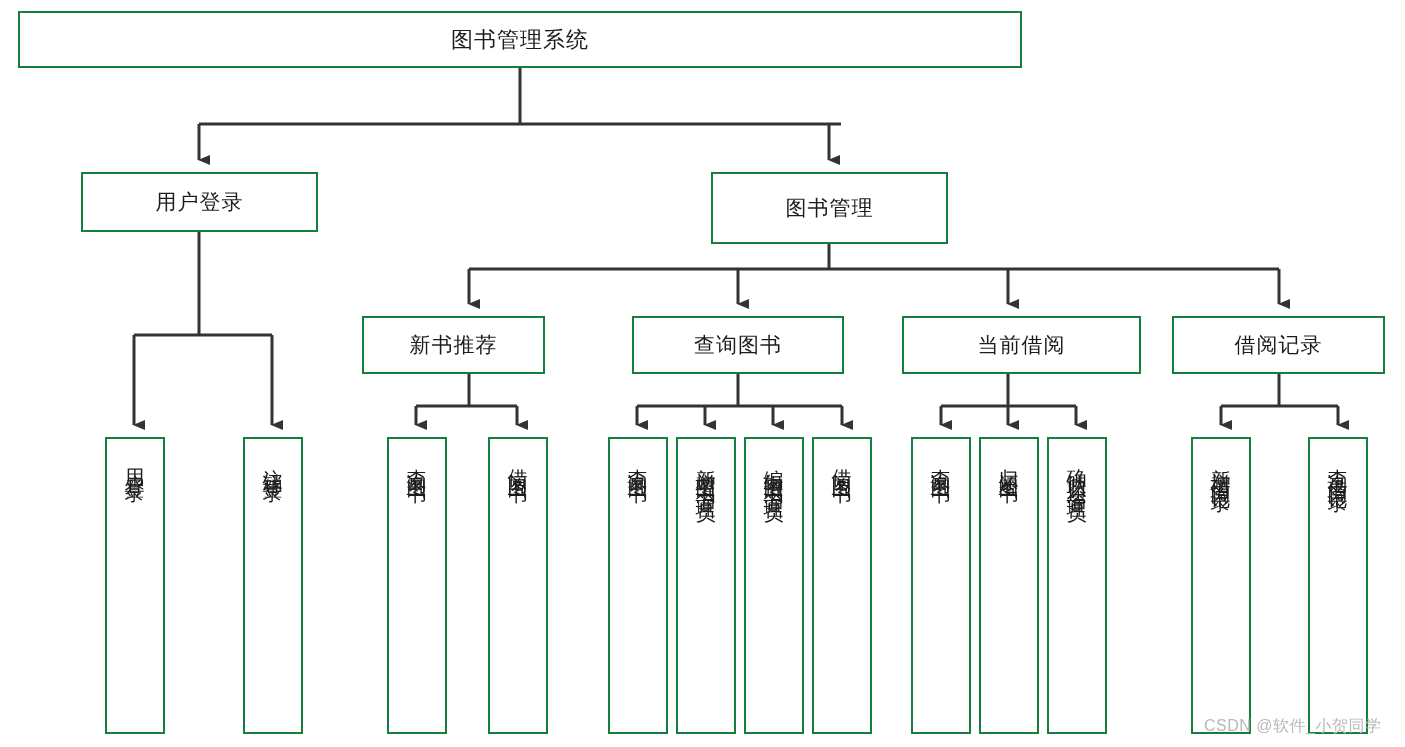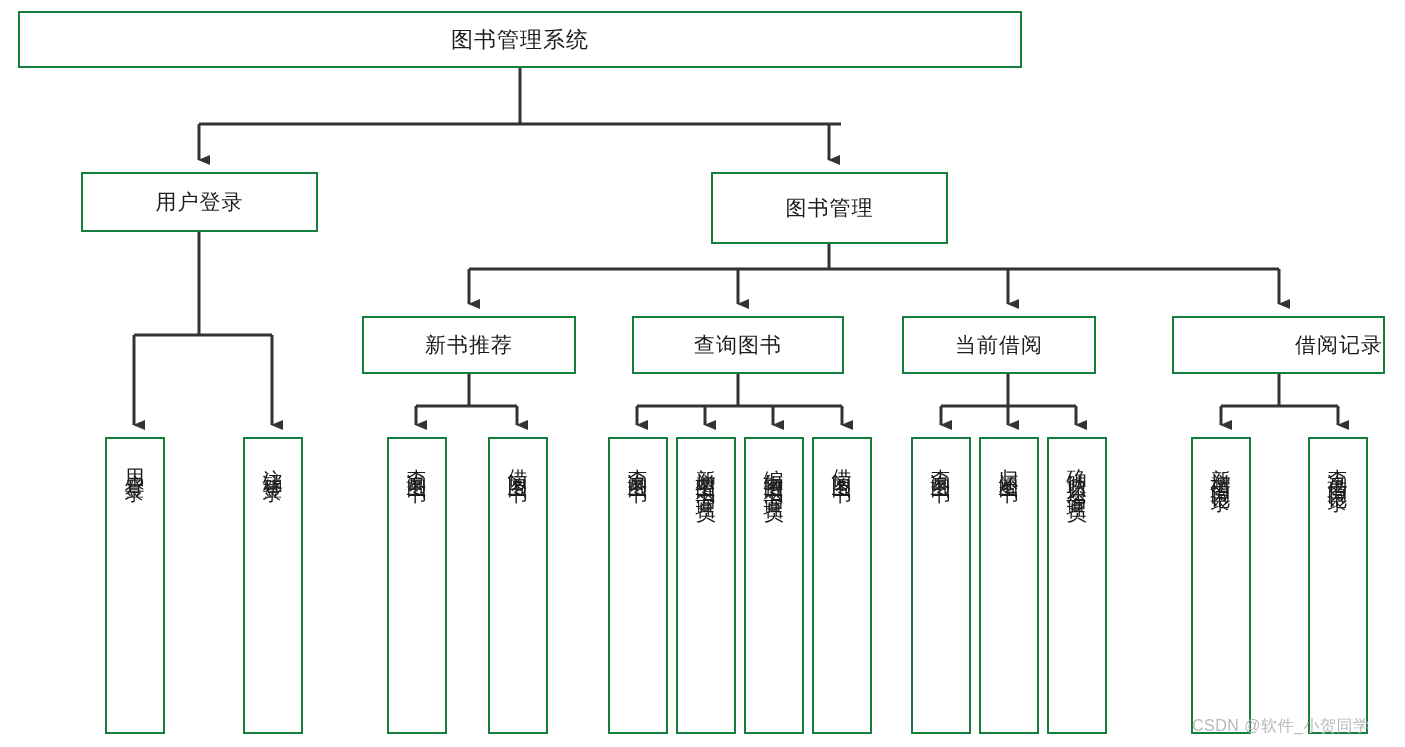--- a/index.html
+++ b/index.html
@@ -58,20 +58,21 @@
   .watermark{
     position:absolute;
     left:1192px;
     top:716px;
     font-size:16px;
     color:#b8b8b8;
     letter-spacing:0.5px;
     white-space:nowrap;
     z-index:5;
     pointer-events:none;
+    padding-left:12px;
   }
 </style>
 </head>
 <body>
 
 <div id="canvas">
 
   <svg id="edges" viewBox="0 0 1405 747" width="1405" height="747" xmlns="http://www.w3.org/2000/svg">
     <defs>
       <marker id="arrow" viewBox="0 0 10 12" refX="5" refY="11" markerWidth="10" markerHeight="12" orient="auto-start-reverse" markerUnits="userSpaceOnUse">
@@ -126,30 +127,30 @@
     <span class="lbl">图书管理系统</span>
   </div>
 
   <div class="node" style="left:81px;top:172px;width:237px;height:60px;">
     <span class="lbl">用户登录</span>
   </div>
   <div class="node" style="left:711px;top:172px;width:237px;height:72px;">
     <span class="lbl">图书管理</span>
   </div>
 
-  <div class="node" style="left:362px;top:316px;width:214px;height:58px;">
+  <div class="node" style="left:362px;top:316px;width:183px;height:58px;">
     <span class="lbl">新书推荐</span>
   </div>
   <div class="node" style="left:632px;top:316px;width:212px;height:58px;">
     <span class="lbl">查询图书</span>
   </div>
-  <div class="node" style="left:902px;top:316px;width:194px;height:58px;">
+  <div class="node" style="left:902px;top:316px;width:239px;height:58px;">
     <span class="lbl">当前借阅</span>
   </div>
-  <div class="node" style="left:1172px;top:316px;width:213px;height:58px;justify-content:flex-end;">
+  <div class="node" style="left:1172px;top:316px;width:213px;height:58px;">
     <span class="lbl">借阅记录</span>
   </div>
 
   <div class="node leaf" style="left:105px;top:437px;width:60px;height:297px;">
     <span class="lbl">用户登录</span>
   </div>
   <div class="node leaf" style="left:243px;top:437px;width:60px;height:297px;">
     <span class="lbl">注销登录</span>
   </div>
 

